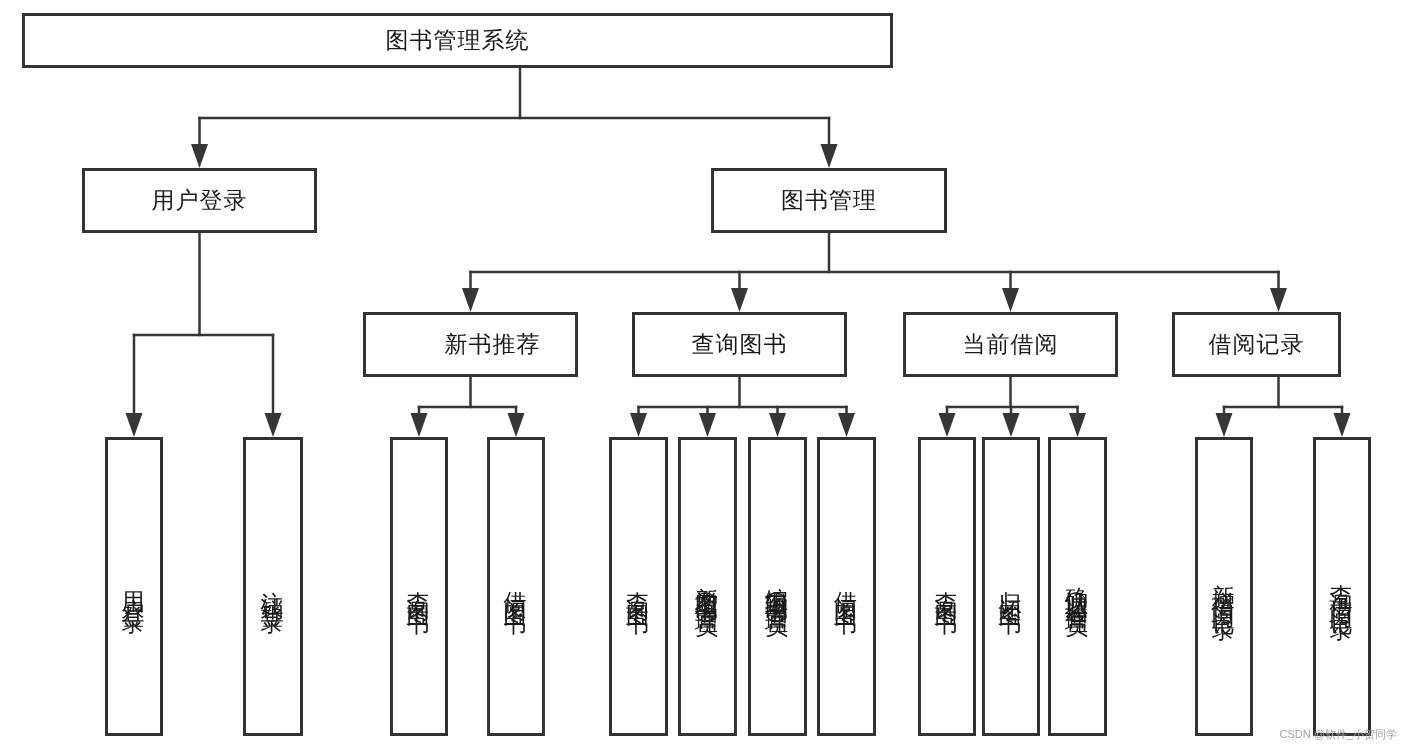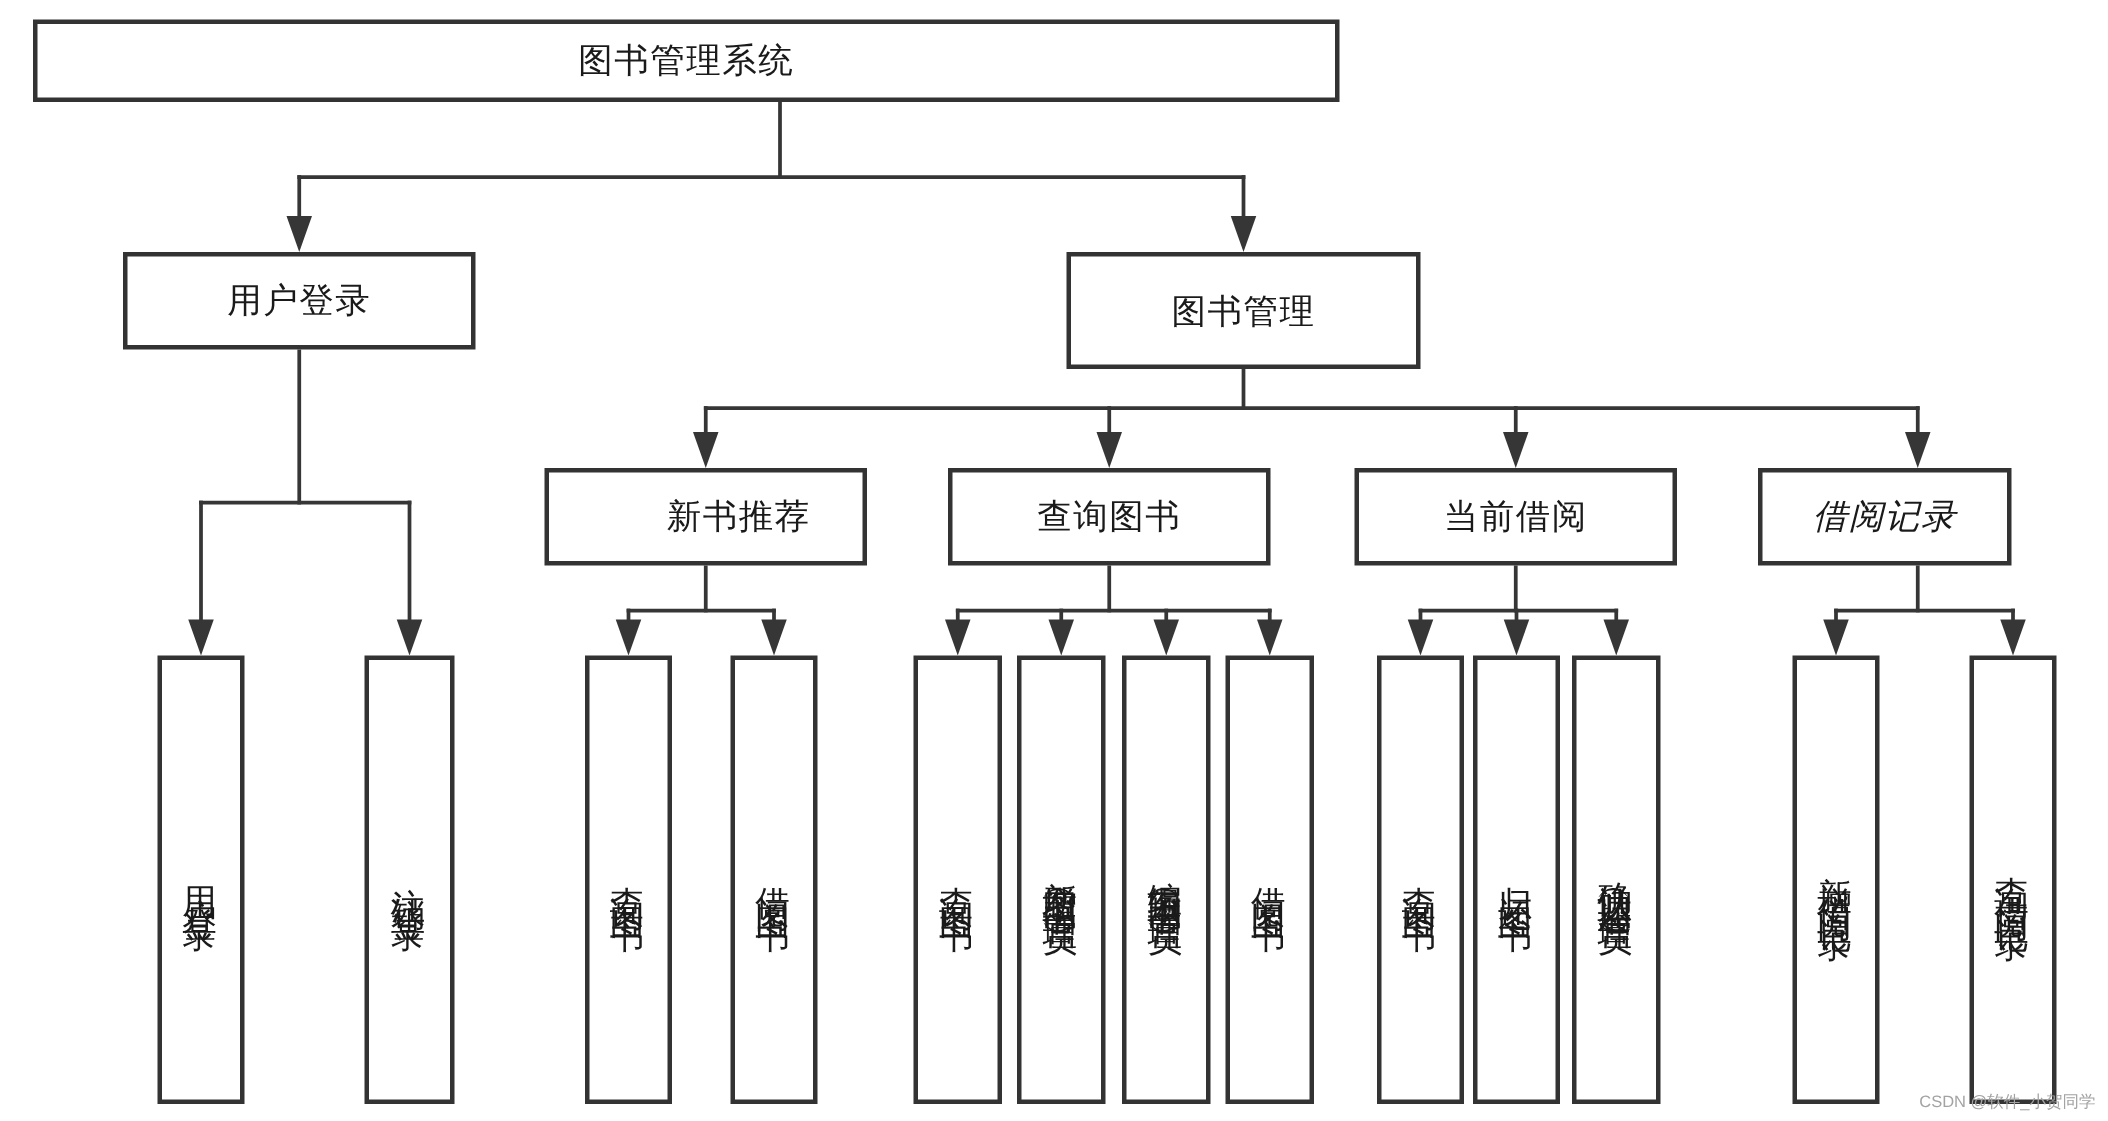--- a/index.html
+++ b/index.html
@@ -151,34 +151,34 @@
     </g>
   </svg>
 
   <div class="node" style="left:22px; top:13px; width:871px; height:55px;">
     <span class="h-label">图书管理系统</span>
   </div>
 
   <div class="node" style="left:82px; top:168px; width:235px; height:65px;">
     <span class="h-label">用户登录</span>
   </div>
-  <div class="node" style="left:711px; top:168px; width:236px; height:78px;">
+  <div class="node" style="left:711px; top:168px; width:236px; height:65px;">
     <span class="h-label">图书管理</span>
   </div>
 
   <div class="node" style="left:363px; top:312px; width:215px; height:65px;padding-left:44px;">
     <span class="h-label">新书推荐</span>
   </div>
   <div class="node" style="left:632px; top:312px; width:215px; height:65px;">
     <span class="h-label">查询图书</span>
   </div>
   <div class="node" style="left:903px; top:312px; width:215px; height:65px;justify-content:center;">
     <span class="h-label">当前借阅</span>
   </div>
-  <div class="node" style="left:1172px; top:312px; width:169px; height:65px;font-style:italic;">
+  <div class="node" style="left:1172px; top:312px; width:169px; height:65px;">
     <span class="h-label">借阅记录</span>
   </div>
 
   <div class="leaf" style="left:105px; width:58px;">
     <span class="v-label">用户登录</span>
   </div>
   <div class="leaf" style="left:243px; width:60px;">
     <span class="v-label">注销登录</span>
   </div>
 

